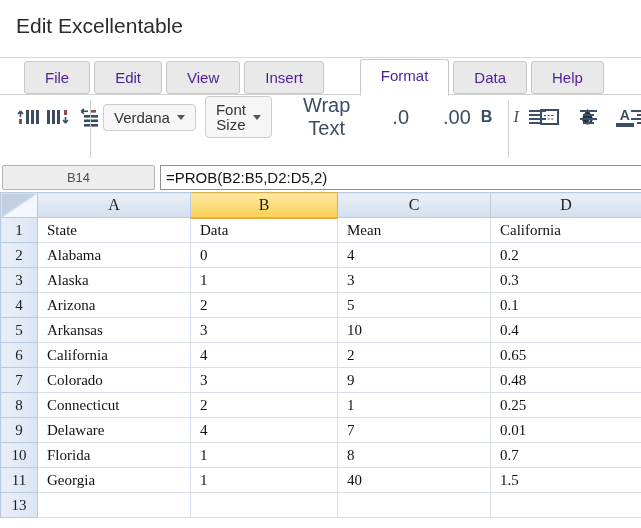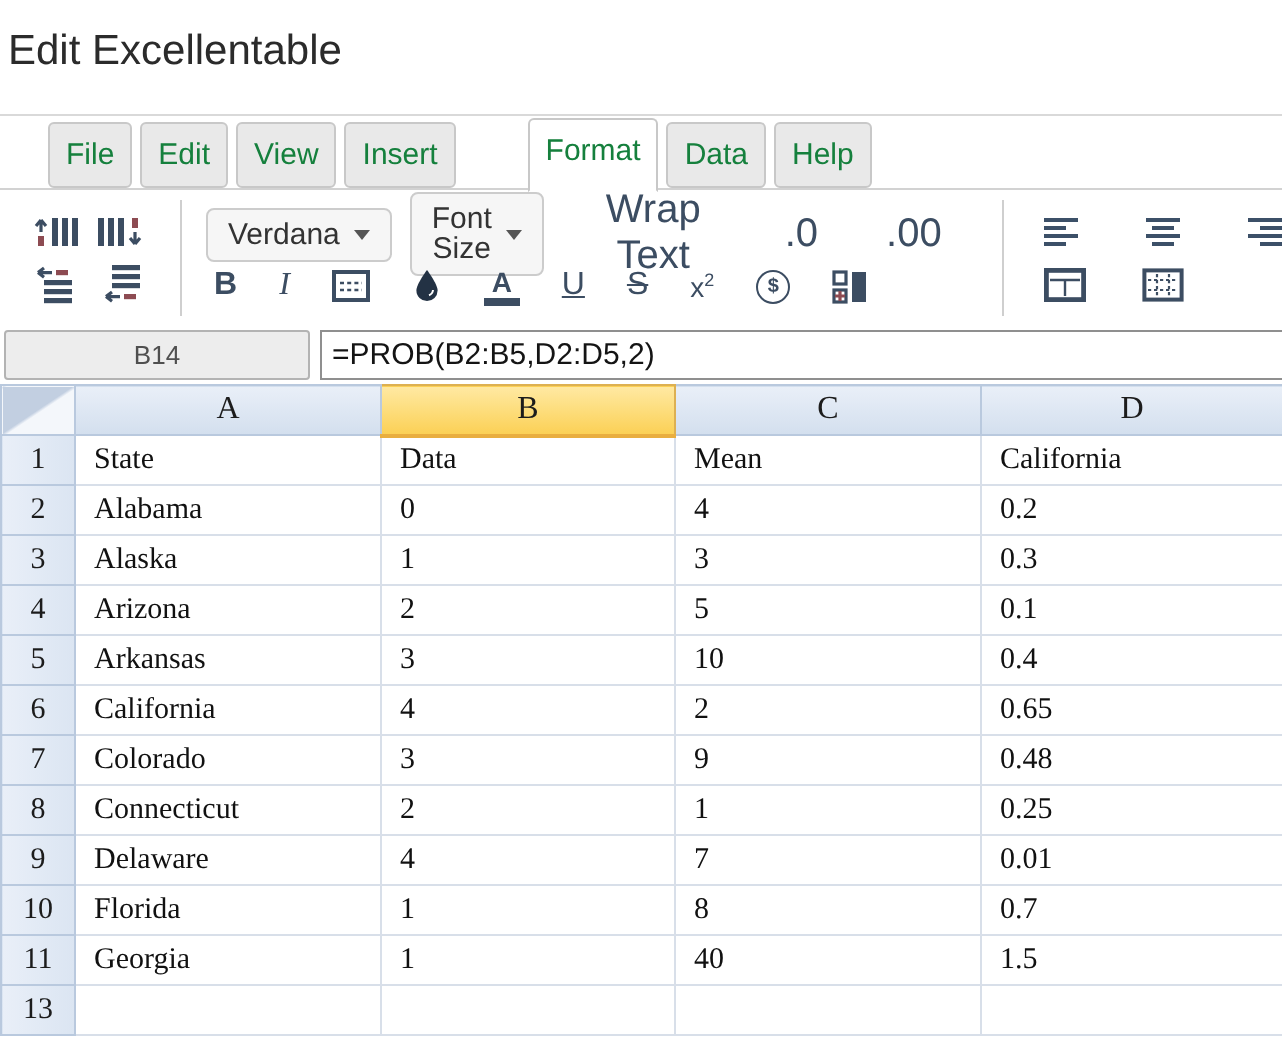--- a/index.html
+++ b/index.html
@@ -4,41 +4,41 @@
 <style>
   * { box-sizing: border-box; }
   html,body { margin:0; padding:0; }
   body {
     width:641px; height:528px; overflow:hidden;
     background:#fff; font-family:"Liberation Sans",sans-serif;
     color:#333;
   }
 
   
-  .title-bar { height:57px; padding:14px 0 0 4px; }
+  .title-bar { height:57px; padding:14px 0 0 16px; }
   .page-title { font-size:21px; color:#2b2b2b; }
 
   
   .tab-strip {
     height:38px; border-top:1px solid #d9d9d9; border-bottom:1px solid #d2d2d2;
     display:flex; align-items:flex-end; padding:4px 0 0 24px; background:#fff;
   }
   .tab {
     background:#e9e9e9; border:1px solid #c8c8c8; border-radius:3px;
-    padding:7px 8px 7px; margin-right:4px; font-size:15px; color:#15803d;
+    padding:7px 20px 7px; margin-right:4px; font-size:15px; color:#4c1d95;
     cursor:pointer; position:relative;
   }
   .tab.active {
     background:#fff; border-radius:3px 3px 0 0; border-bottom-color:#fff;
     padding-bottom:11px; margin-bottom:-2px; z-index:2;margin-left:32px;
   }
 
   
   .toolbar { height:68px; display:flex; align-items:stretch; padding:5px 0; }
-  .tgroup { display:flex; flex-direction:column; justify-content:space-between; padding:3px 24px; }
+  .tgroup { display:flex; flex-direction:row; justify-content:space-between; padding:3px 12px; }
   .tgroup.g1 { width:90px; padding-left:12px; }
   .tgroup.g2 { width:418px; border-left:1px solid #cfcfcf; padding-left:12px; }
   .tgroup.g3 { flex:1; border-left:1px solid #cfcfcf; padding-left:16px; }
   .trow { display:flex; align-items:center; height:28px; }
   .tbtn {
     border:none; background:transparent; padding:2px 4px; margin:0;
     display:inline-flex; align-items:center; justify-content:center;
     color:#3c4d62; cursor:pointer; font-family:"Liberation Sans",sans-serif;
   }
   .g1 .trow { justify-content:space-between; width:64px; }

